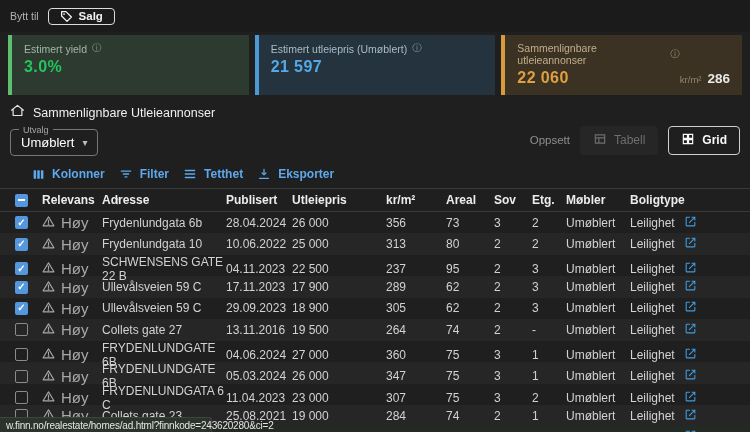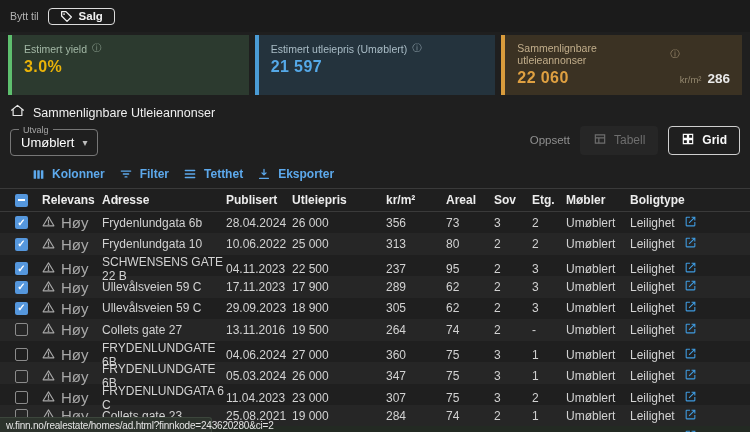--- a/index.html
+++ b/index.html
@@ -17,21 +17,21 @@
     background:transparent; color:#f2f2f2; font-size:11.5px; font-weight:700; padding:1px 11px; cursor:pointer; }
   .salg-btn svg { display:block; }
   
   .cards { display:flex; gap:6px; padding:3px 8px 0; }
   .card { flex:1; height:60px; padding:7px 12px 6px; position:relative; border-left:4px solid; display:flex; justify-content:space-between; }
   .card-label-row { display:flex; align-items:center; gap:5px; font-size:10.5px; }
   .card-value { font-size:16px; font-weight:700; letter-spacing:.4px; margin-top:3px; }
   .info-glyph { font-size:9.5px; opacity:.75; }
   .card.green  { background:#2c3a2f; border-color:#5ebf6e; }
   .card.green .card-label-row { color:#a3b8a6; }
-  .card.green .card-value { color:#eab308; }
+  .card.green .card-value { color:#22c55e; }
   .card.blue   { background:#24333d; border-color:#4a9bd5; }
   .card.blue .card-label-row { color:#a9bcc6; }
   .card.blue .card-value { color:#55a9e8; }
   .card.amber  { background:#3b3223; border-color:#d89b3c; }
   .card.amber .card-label-row { color:#c2ae8b; }
   .card.amber .card-value { color:#dfa041; }
   .card-extra { display:flex; align-items:baseline; gap:6px; align-self:flex-end; padding-bottom:3px; }
   .card-extra .unit { font-size:9.5px; color:#94886f; }
   .card-extra .count { font-size:13.5px; color:#e9e9e9; font-weight:600; }
   

